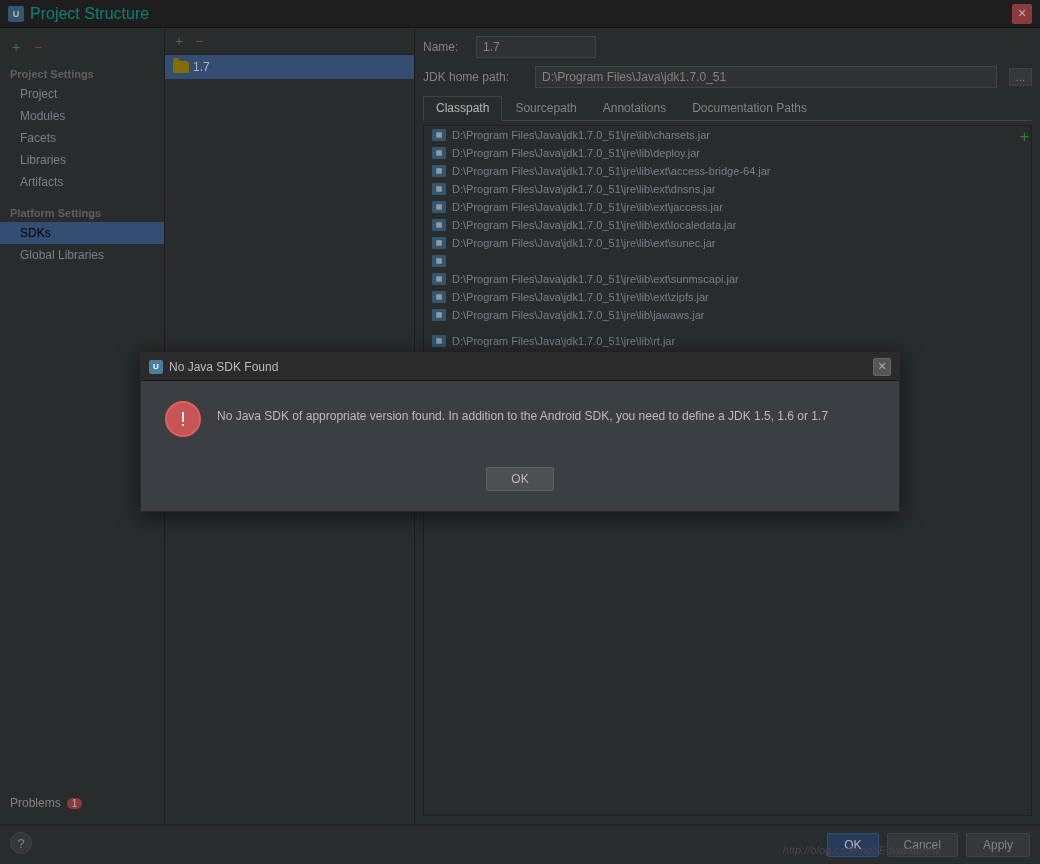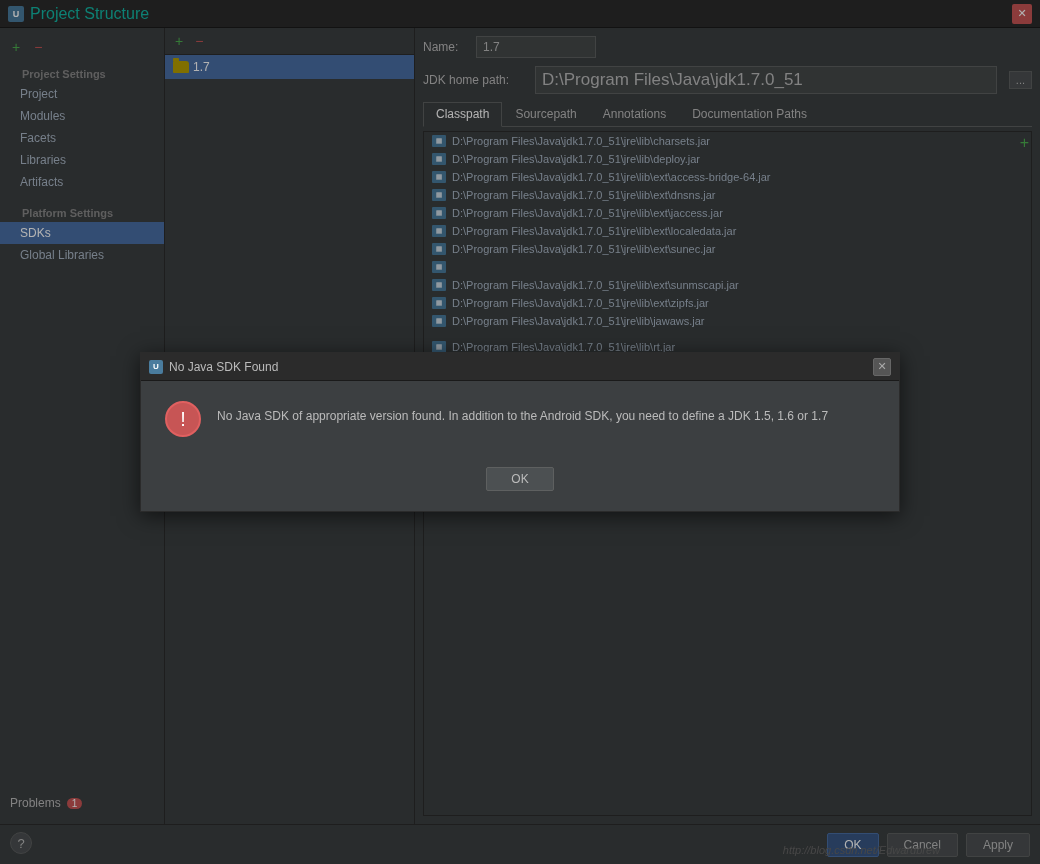--- a/index.html
+++ b/index.html
@@ -64,33 +64,33 @@
     .sidebar-toolbar {
       display: flex;
       align-items: center;
       padding: 2px 8px 6px 8px;
       gap: 6px;
     }
 
     .section-header {
       font-size: 11px;
       color: #888888;
-      padding: 6px 10px 3px 22px;
+      padding: 6px 10px 3px 10px;
       font-weight: bold;
     }
 
     .sidebar-item {
       padding: 4px 10px 4px 20px;
       cursor: pointer;
       color: #a9b7c6;
       font-size: 12px;
     }
     .sidebar-item.active {
       background: #4a6fa5;
-      color: #ffffff;
+      color: #000000;
     }
 
     
     .sdk-list-panel {
       width: 250px;
       border-right: 1px solid #2b2b2b;
       display: flex;
       flex-direction: column;
     }
 
@@ -157,21 +157,21 @@
     }
 
     .jdk-label { color: #bbbbbb; min-width: 100px; }
 
     .jdk-path-input {
       flex: 1;
       background: #45494a;
       border: 1px solid #5e6060;
       color: #bbbbbb;
       padding: 3px 6px;
-      font-size: 17px;
+      font-size: 12px;
       outline: none;
     }
 
     .browse-btn {
       background: #4c5052;
       border: 1px solid #5e6060;
       color: #bbbbbb;
       padding: 2px 6px;
       cursor: pointer;
       font-size: 11px;

